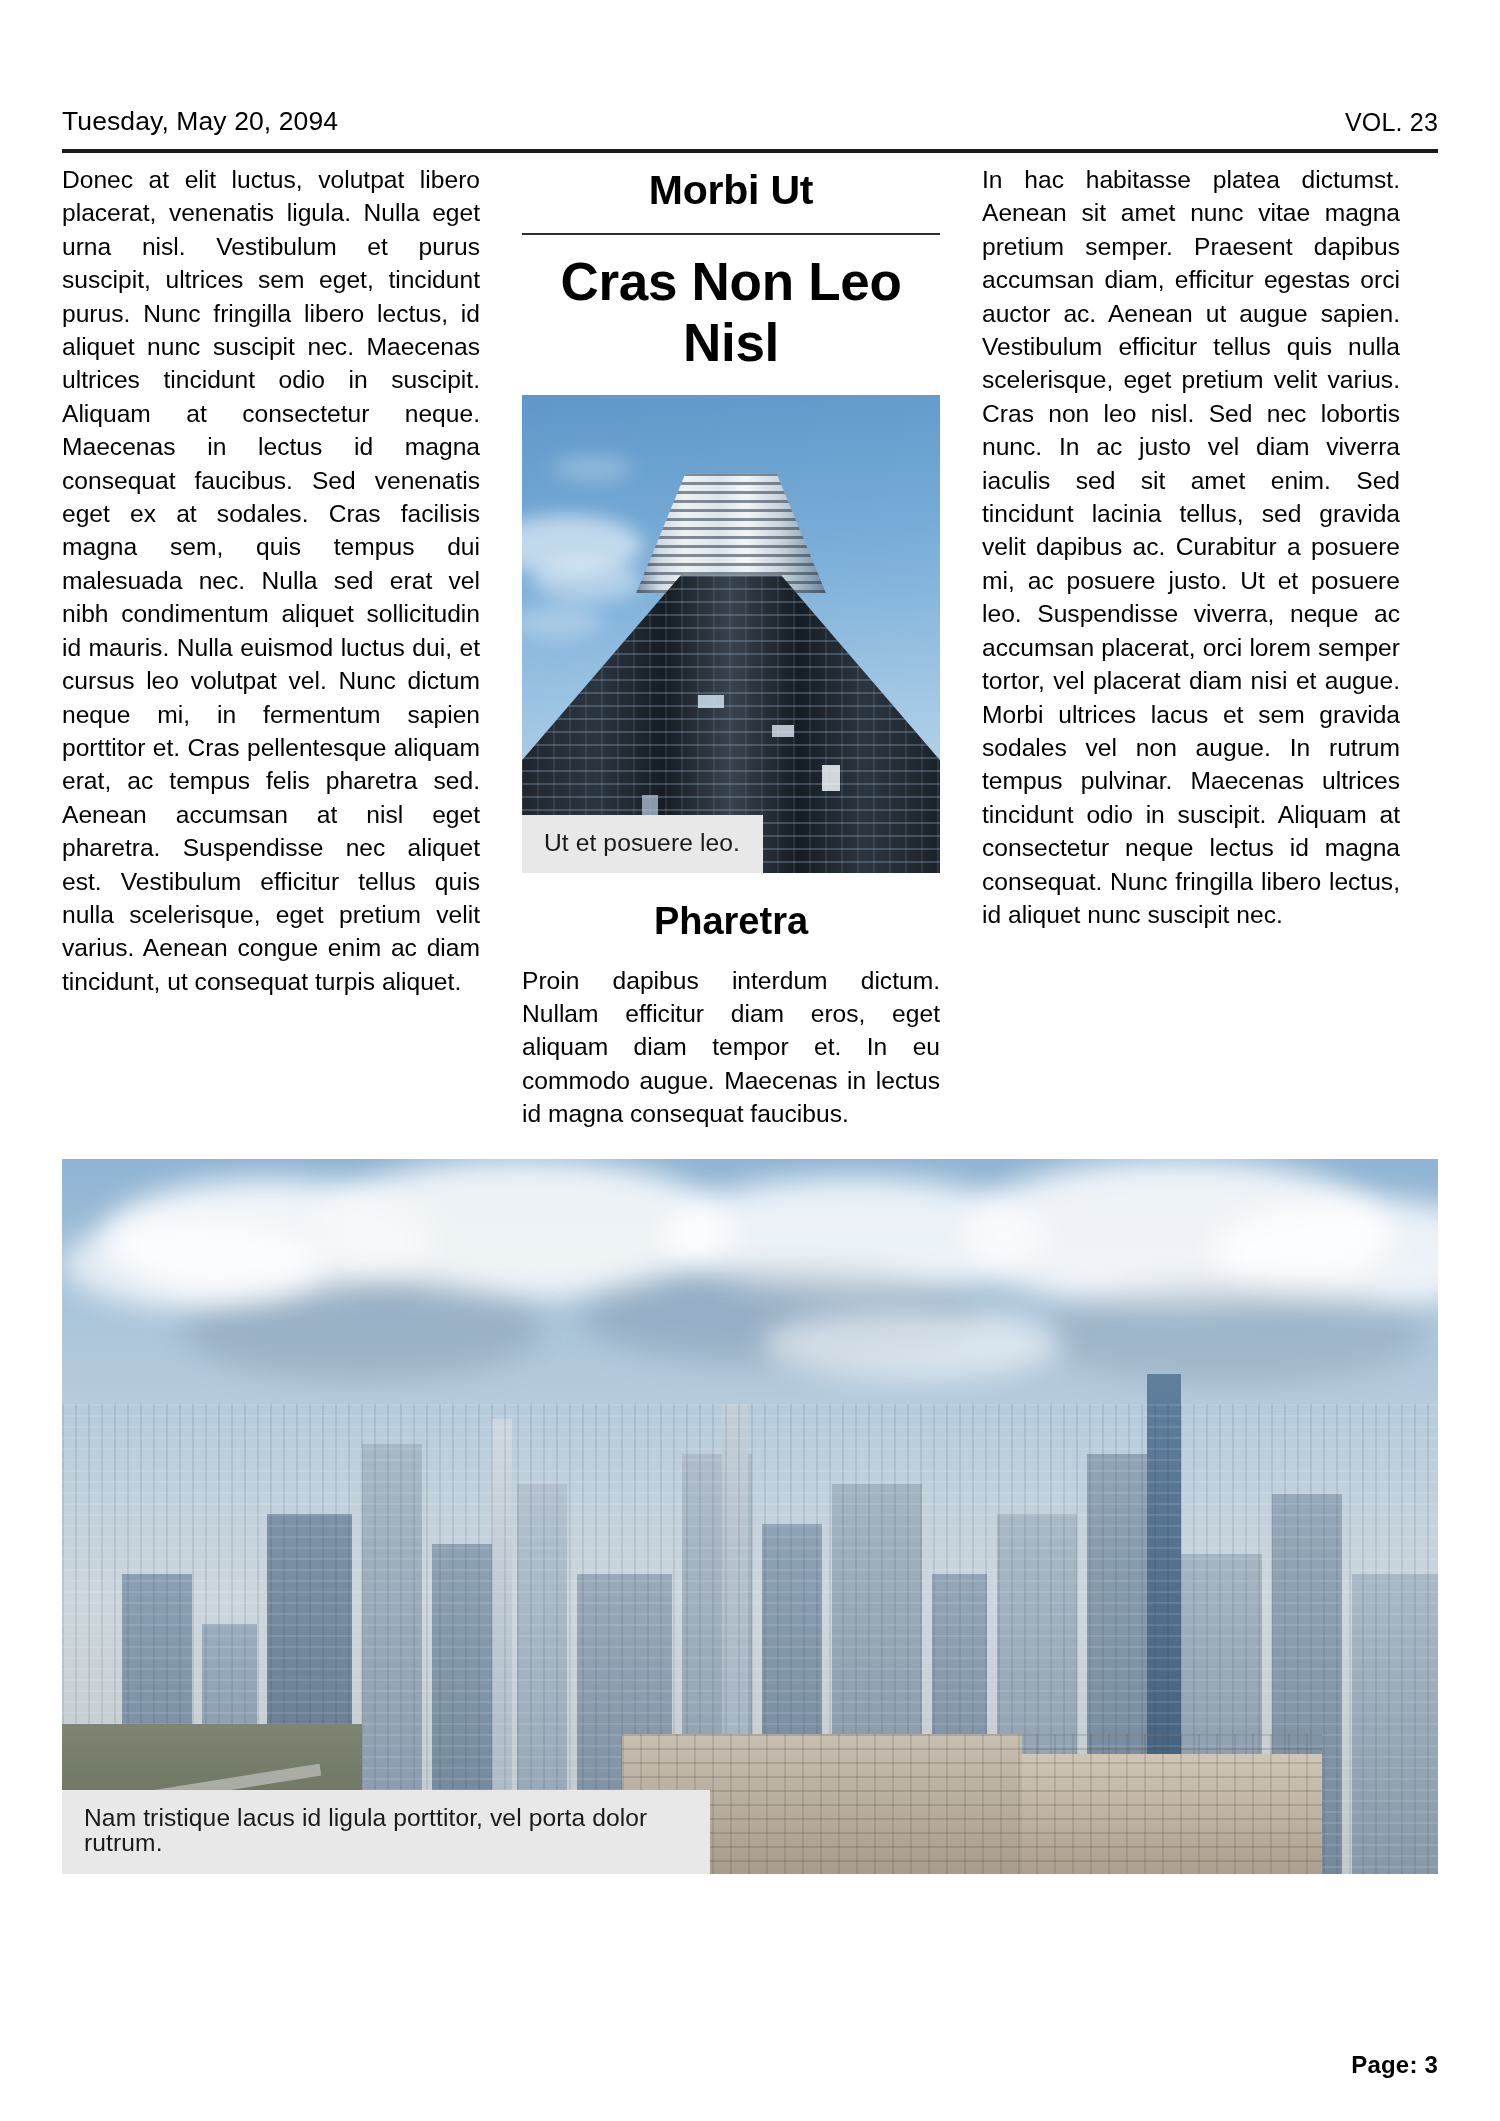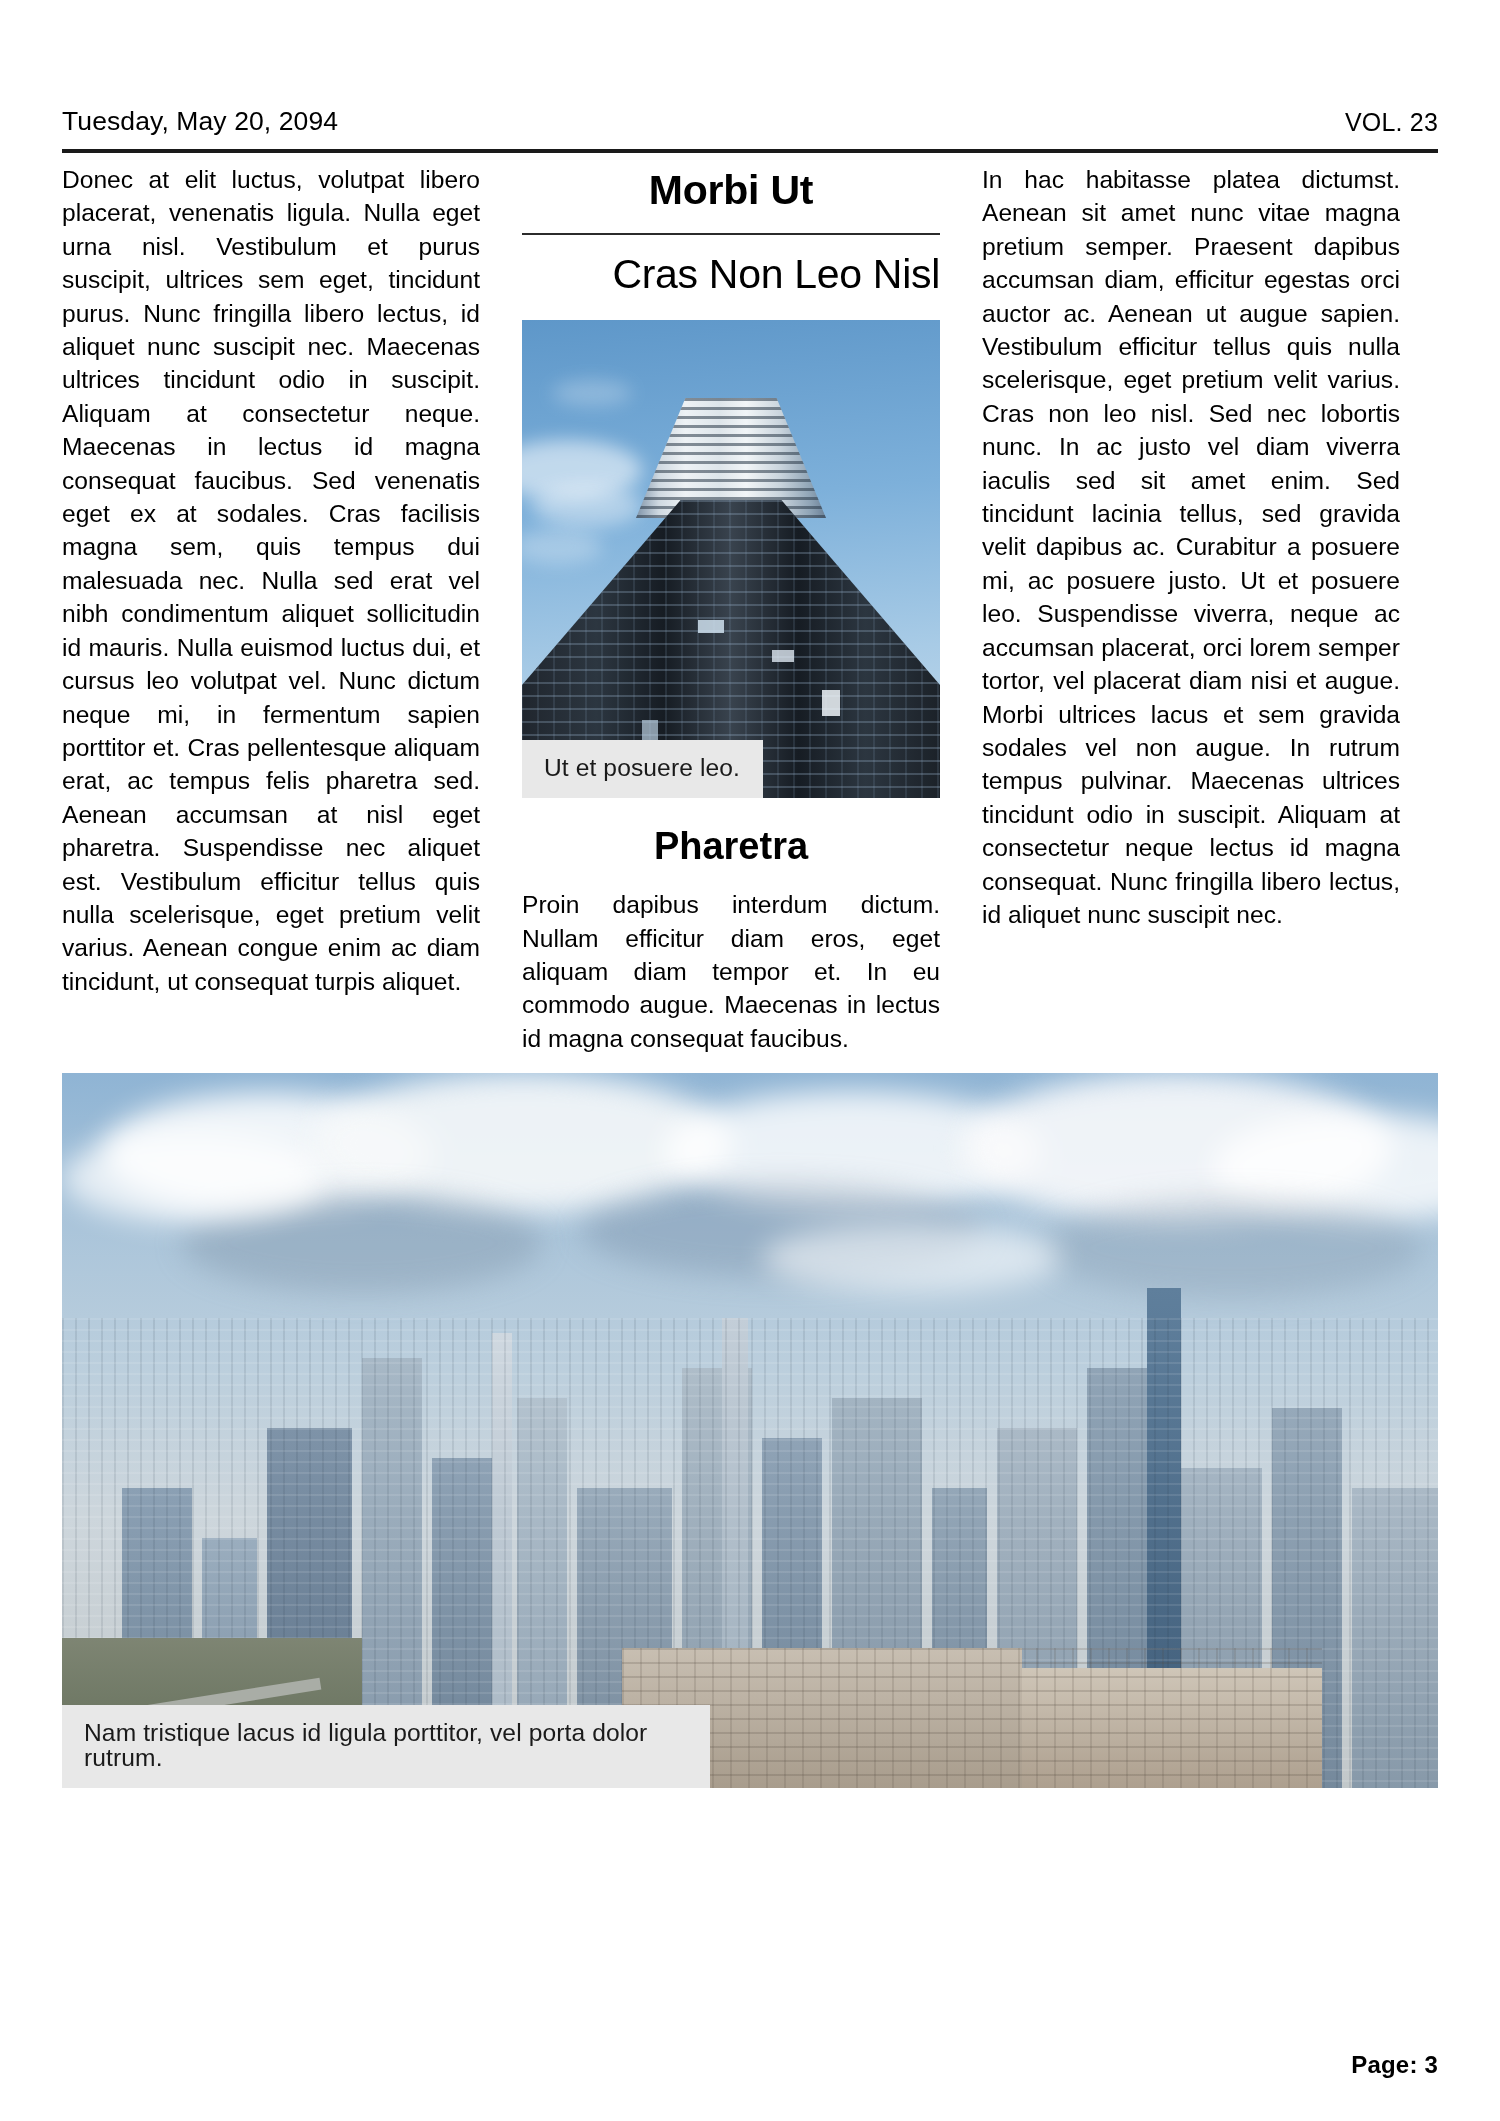--- a/index.html
+++ b/index.html
@@ -74,23 +74,23 @@
     text-align: center;
     margin: 4px 0 0 0;
     line-height: 1.16;
     letter-spacing: -0.2px;
   }
   .headline-rule {
     border-top: 2px solid #2b2b2b;
     margin: 18px 0 16px 0;
   }
   .headline-sub {
-    font-size: 41px;
-    font-weight: normal;
-    text-align: right;
+    font-size: 53px;
+    font-weight: bold;
+    text-align: center;
     margin: 0 0 22px 0;
     line-height: 1.16;
     letter-spacing: -0.3px;
   }
   .section-heading {
     font-size: 38px;
     font-weight: bold;
     text-align: center;
     margin: 26px 0 20px 0;
     line-height: 1.16;
@@ -101,21 +101,21 @@
     position: relative;
     width: 100%;
     overflow: hidden;
     line-height: 0;
   }
   .figure-portrait {
     height: 478px;
   }
   .figure-wide {
     height: 715px;
-    margin-top: 18px;
+    margin-top: 28px;
   }
   .caption-band {
     position: absolute;
     left: 0;
     bottom: 0;
     background: #e8e8e8;
     color: #1a1a1a;
     font-size: 24.6px;
     line-height: 1;
     padding: 16px 22px 18px 22px;

